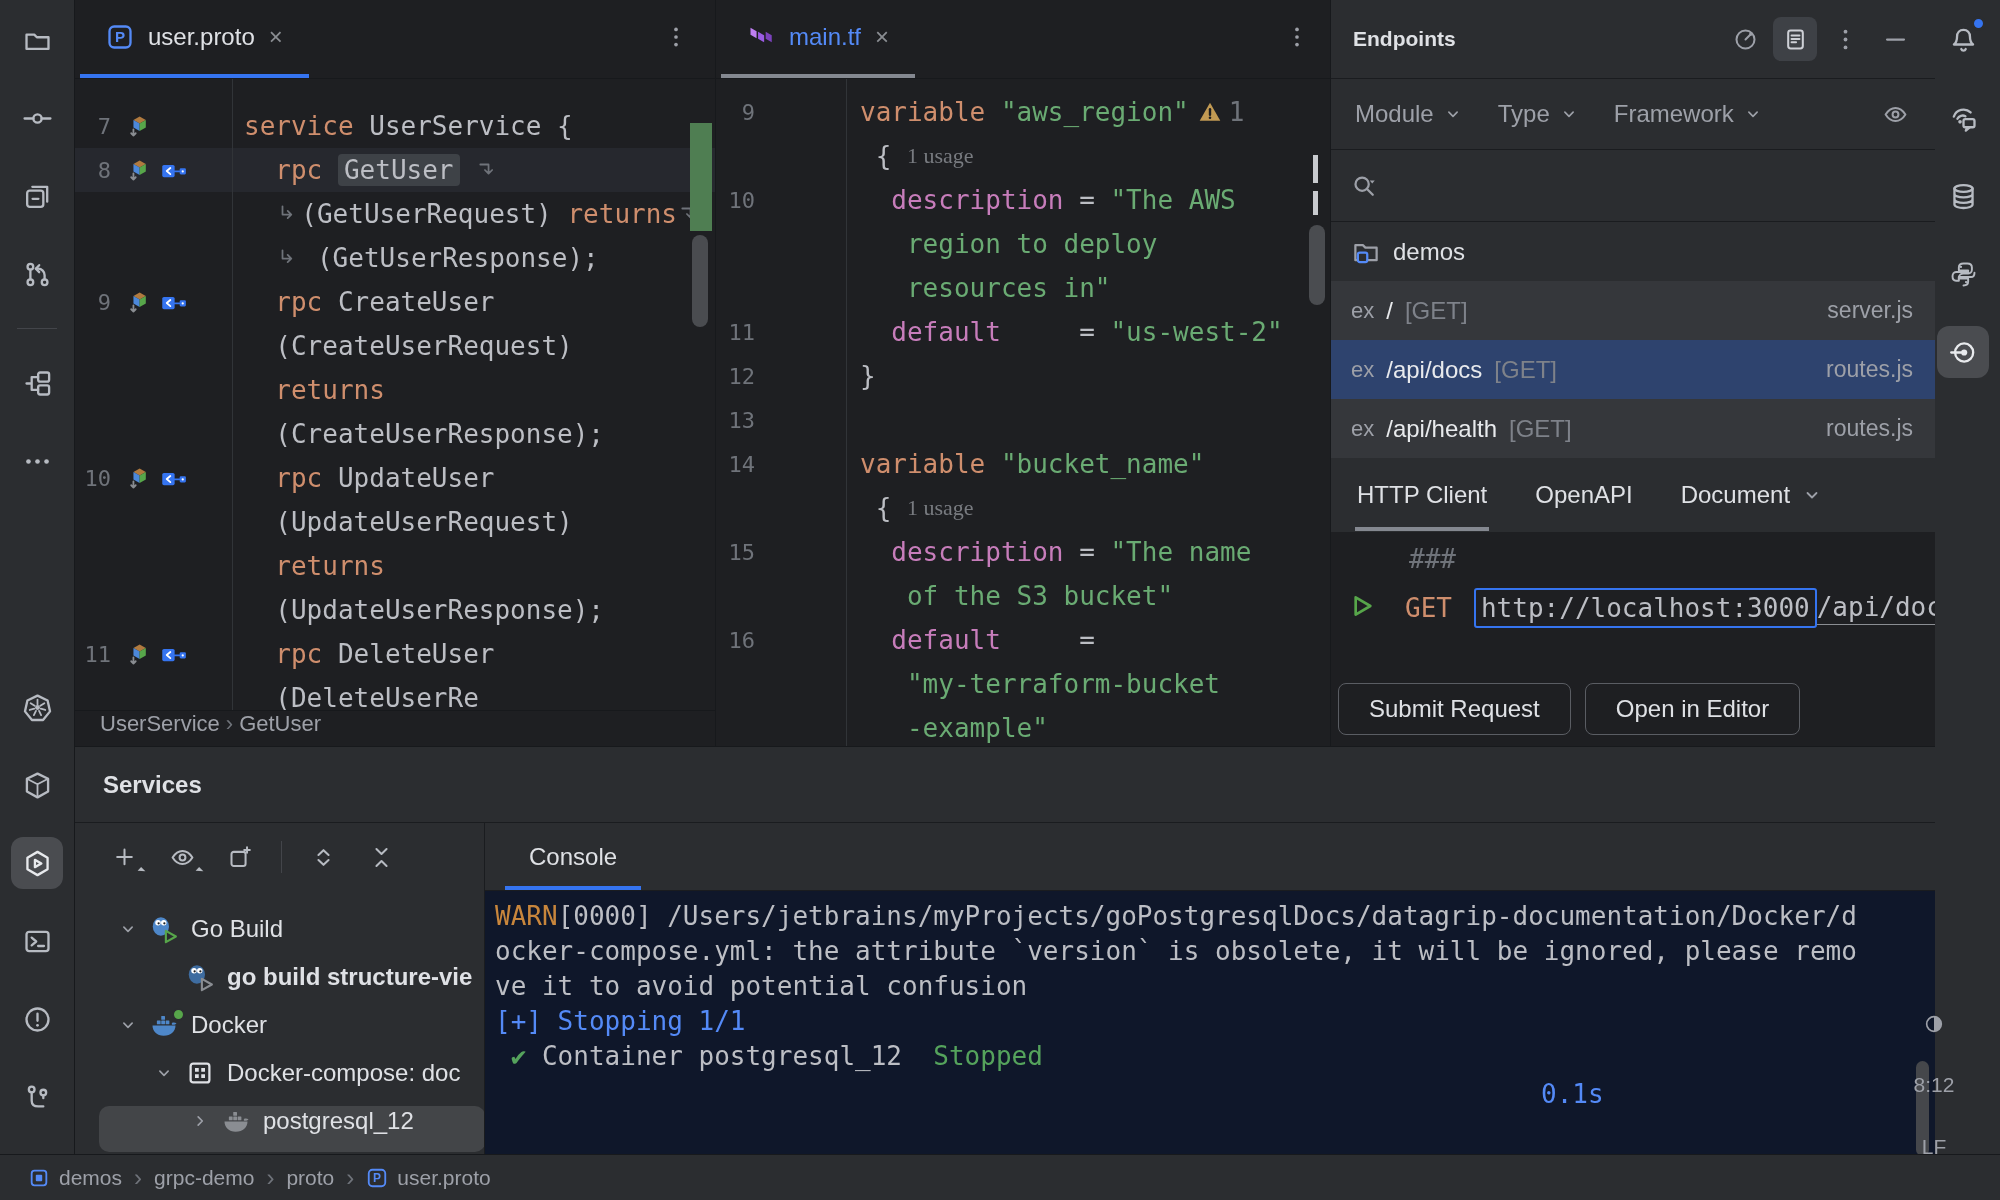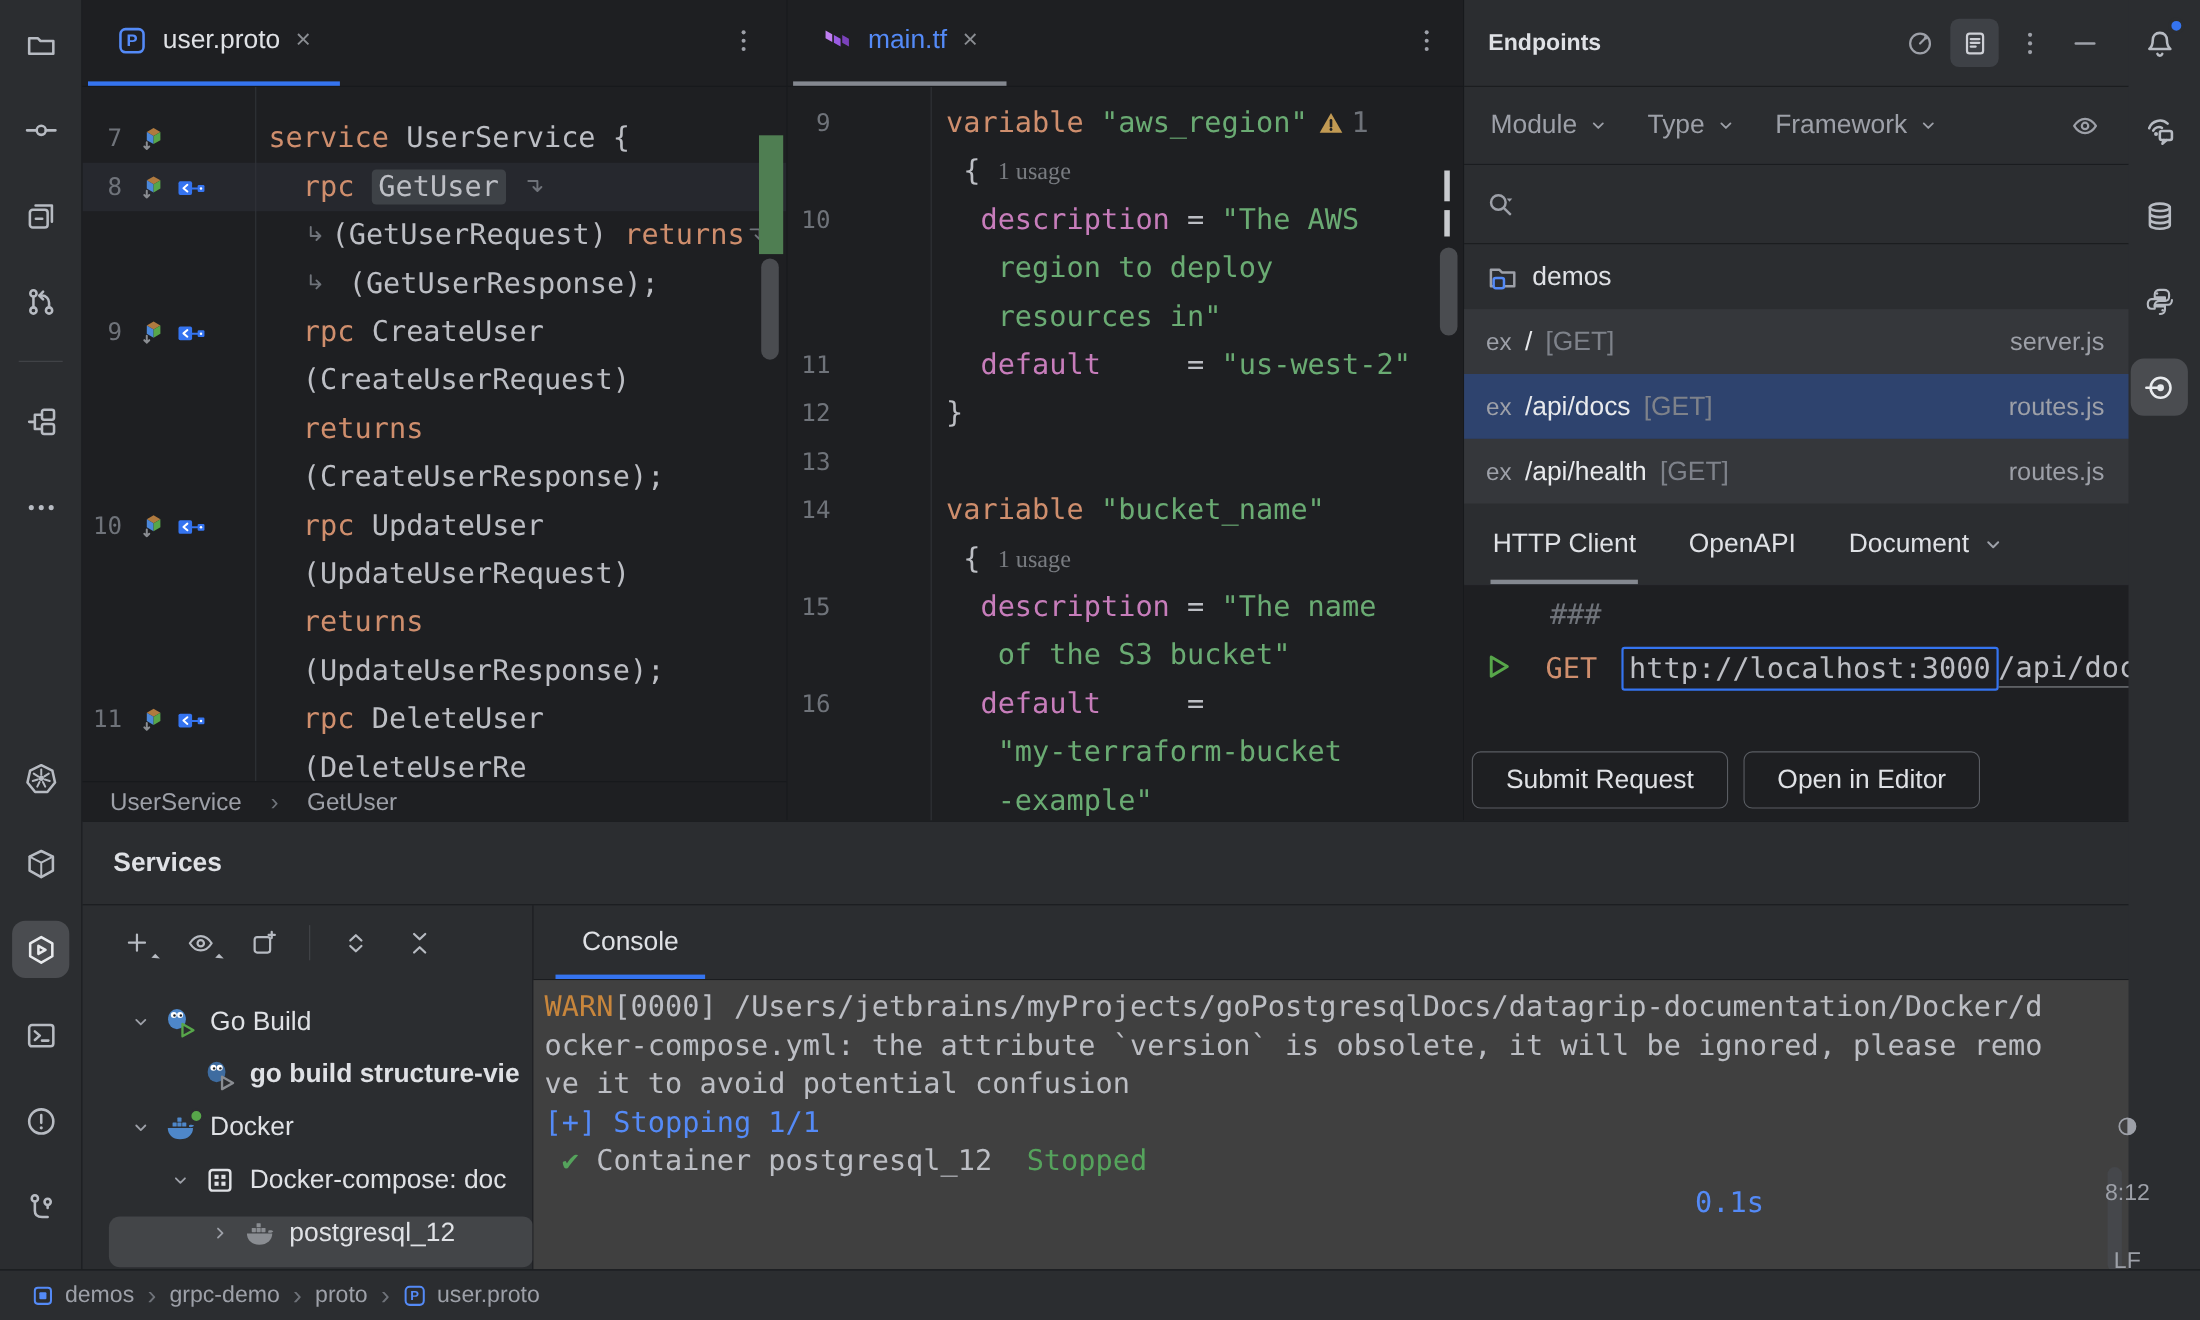--- a/index.html
+++ b/index.html
@@ -40,21 +40,21 @@
   .gut svg{width:27px;height:27px;}
   .codetxt{margin-left:12px;display:flex;align-items:center;}
   #code-mid .codetxt{margin-left:99px;}
   .gutline{position:absolute;top:0;bottom:0;width:1px;background:#313438;z-index:3;}
   .c-k{color:#CF8E6D;}.c-t{color:#BCBEC4;}.c-s{color:#6AAB73;}.c-p{color:#C77DBB;}.c-d{color:#6F737A;}
   .c-i{color:#787B80;font-family:Liberation Serif, serif;font-size:22px;}
   .tok-box{background:#3E4247;border-radius:4px;padding:1px 6px;}
   .wrapic svg{width:22px;height:22px;margin:0 2px;}
   .warnic svg{width:26px;height:26px;margin:0 6px 0 8px;}
   .stripe{position:absolute;z-index:4;}
-  .crumbbar{position:absolute;left:0;right:0;bottom:0;height:36px;background:#1E1F22;border-top:1px solid #17191C;display:flex;align-items:center;gap:26px;padding-left:25px;font-size:22px;color:#9DA0A8;}
+  .crumbbar{position:absolute;left:0;right:0;bottom:0;height:36px;background:#1E1F22;border-top:1px solid #17191C;display:flex;gap:6px;padding-left:25px;font-size:22px;color:#9DA0A8;}
   .crumbbar .sep{color:#6F737A;}
 
   
   .endpoints{left:1330px;top:0;width:605px;height:746px;background:#2B2D30;border-left:1px solid #17191C;}
   .ep-header{height:79px;display:flex;align-items:center;padding:0 18px 0 22px;border-bottom:1px solid #1A1C1F;}
   .ep-title{font-size:21px;font-weight:bold;color:#DFE1E5;flex:1;}
   .hd-ic{width:44px;height:44px;border-radius:8px;display:flex;align-items:center;justify-content:center;color:#9DA0A8;margin-left:6px;}
   .hd-ic.selected{background:#3E4146;color:#CED0D6;}
   .hd-ic svg{width:27px;height:27px;}
   .ep-filters{height:71px;display:flex;align-items:center;gap:34px;padding:0 18px 0 24px;border-bottom:1px solid #1A1C1F;color:#9DA0A8;font-size:24px;}
@@ -106,21 +106,21 @@
   .tree-cell{flex:none;width:34px;display:flex;align-items:center;justify-content:center;color:#9DA0A8;}
   .tree-cell svg{width:22px;height:22px;}
   .tree-icon{flex:none;width:38px;display:flex;align-items:center;justify-content:center;position:relative;}
   .tree-icon svg{width:30px;height:30px;}
   .tree-label{margin-left:8px;}
   .tree-label.bold{font-weight:bold;}
   .green-dot{position:absolute;top:-2px;right:-2px;width:13px;height:13px;border-radius:50%;background:#57A64A;border:2px solid #2B2D30;}
   .console-tabbar{position:absolute;left:410px;top:76px;right:0;height:68px;border-bottom:1px solid #1A1C1F;display:flex;align-items:center;padding-left:20px;}
   .console-tab{position:relative;height:100%;display:flex;align-items:center;padding:0 24px;font-size:24px;color:#DFE1E5;}
   .console-tab::after{content:"";position:absolute;left:0;right:0;bottom:0;height:4px;background:#3574F0;}
-  .console-out{position:absolute;left:410px;top:144px;right:0;bottom:0;background:#404040;padding:8px 0 0 10px;overflow:hidden;}
+  .console-out{position:absolute;left:410px;top:144px;right:0;bottom:0;background:#0f172a;padding:8px 0 0 10px;overflow:hidden;}
   .con-line{font-family:"DejaVu Sans Mono","DejaVu Sans",monospace;font-size:26px;line-height:35px;white-space:pre;color:#BCBEC4;}
   .cw{color:#C8863C;}.cb{color:#548AF7;}.cg{color:#55A35C;}
   .con-timing{position:absolute;left:1056px;top:188px;font-family:"DejaVu Sans Mono","DejaVu Sans",monospace;font-size:26px;color:#548AF7;}
   .con-scroll{position:absolute;right:6px;top:170px;width:13px;height:95px;border-radius:7px;background:#45474B;}
 
   
   .statusbar{position:absolute;left:0;top:1154px;width:2000px;height:46px;background:#2B2D30;border-top:1px solid #17191C;display:flex;align-items:center;font-size:21px;color:#9DA0A8;padding:0 24px 0 28px;}
   .sb-left{display:flex;align-items:center;gap:12px;flex:1;}
   .sb-right{display:flex;align-items:center;gap:38px;flex-direction:column;}
   .sb-item{display:flex;align-items:center;gap:9px;}

